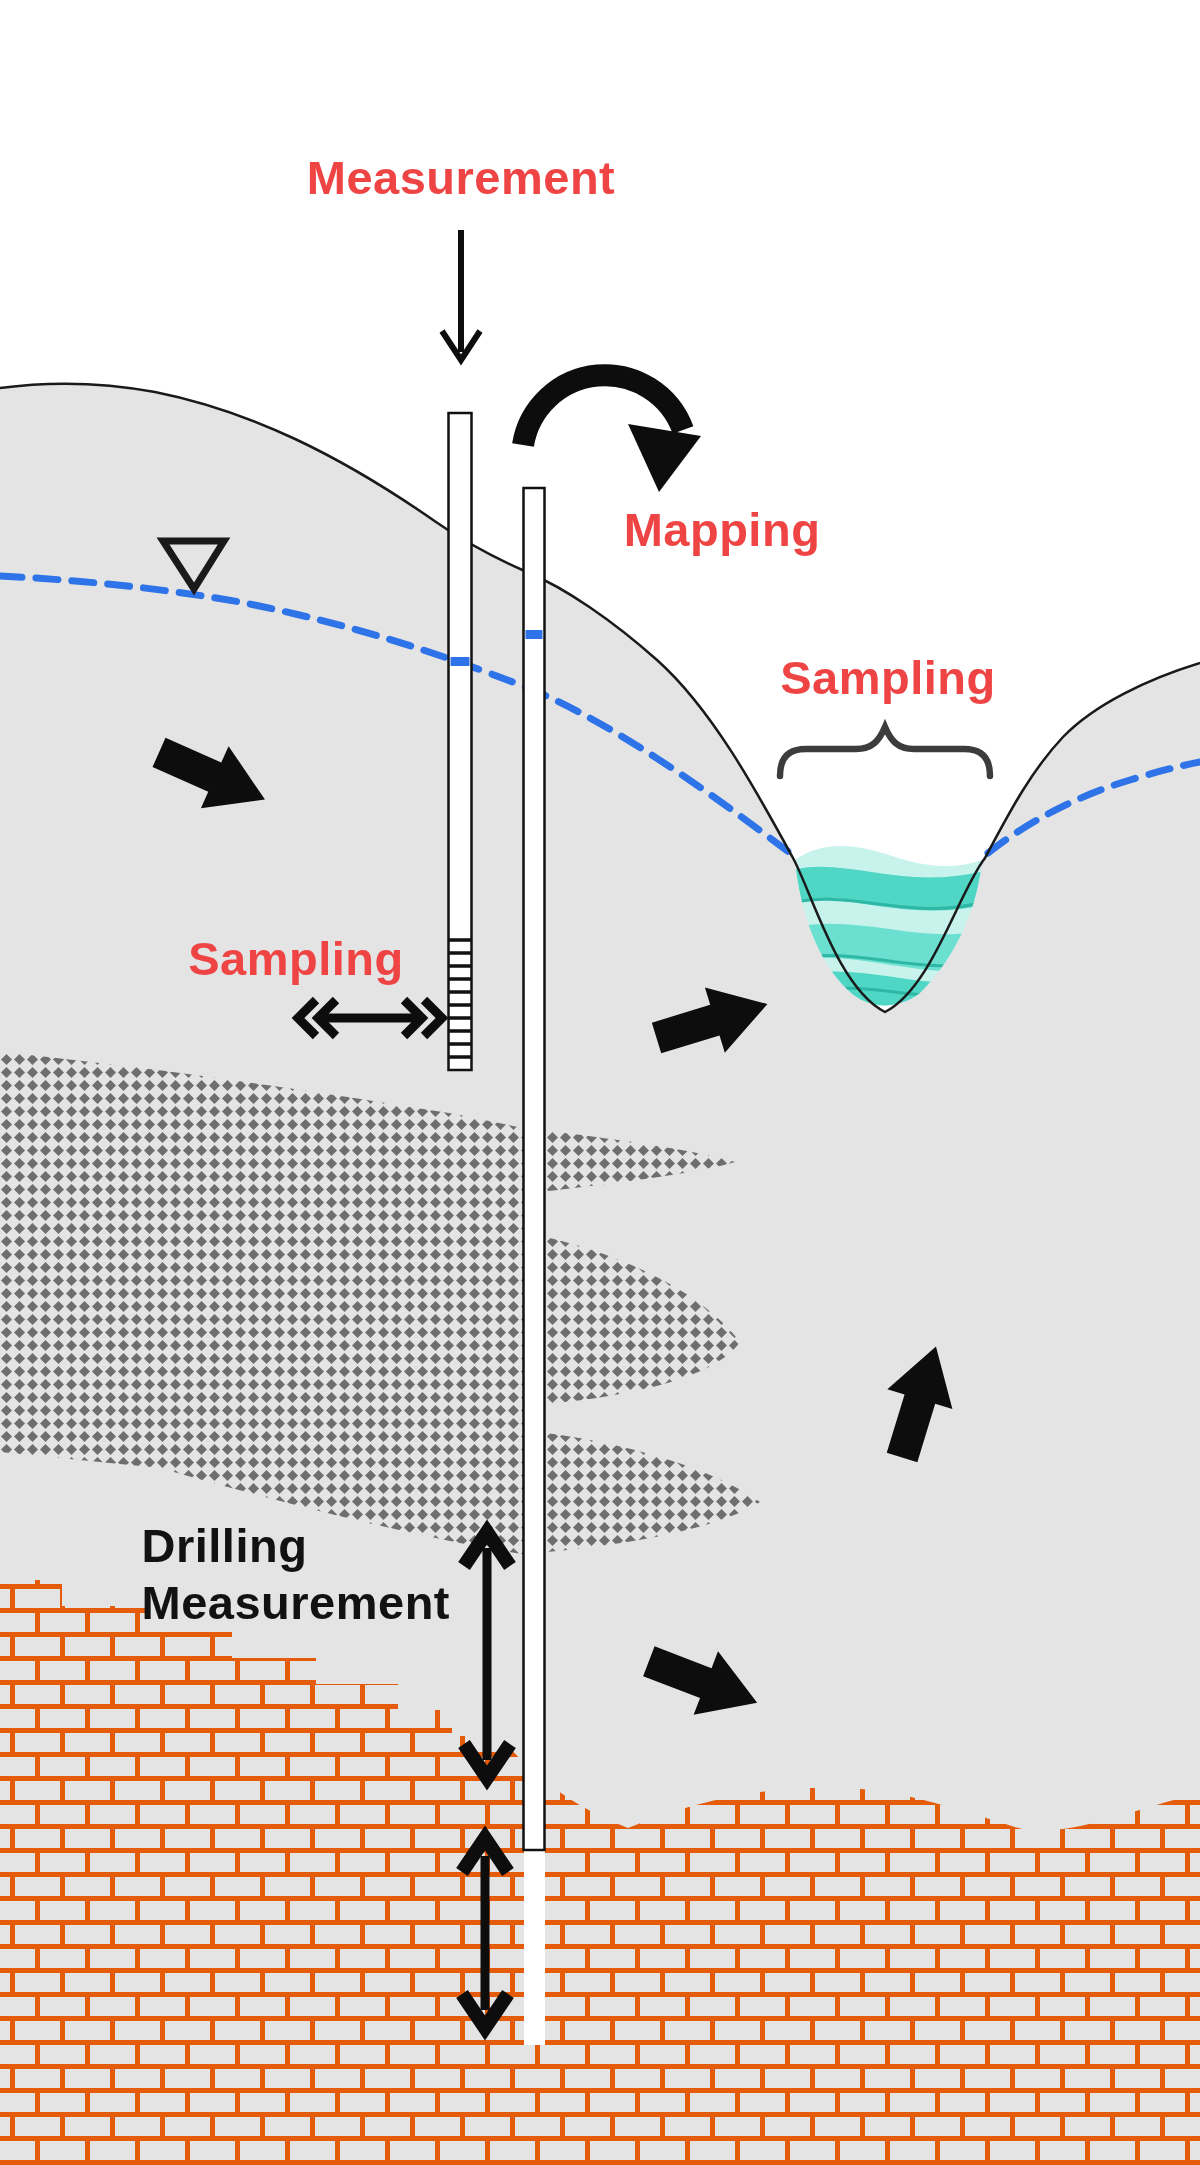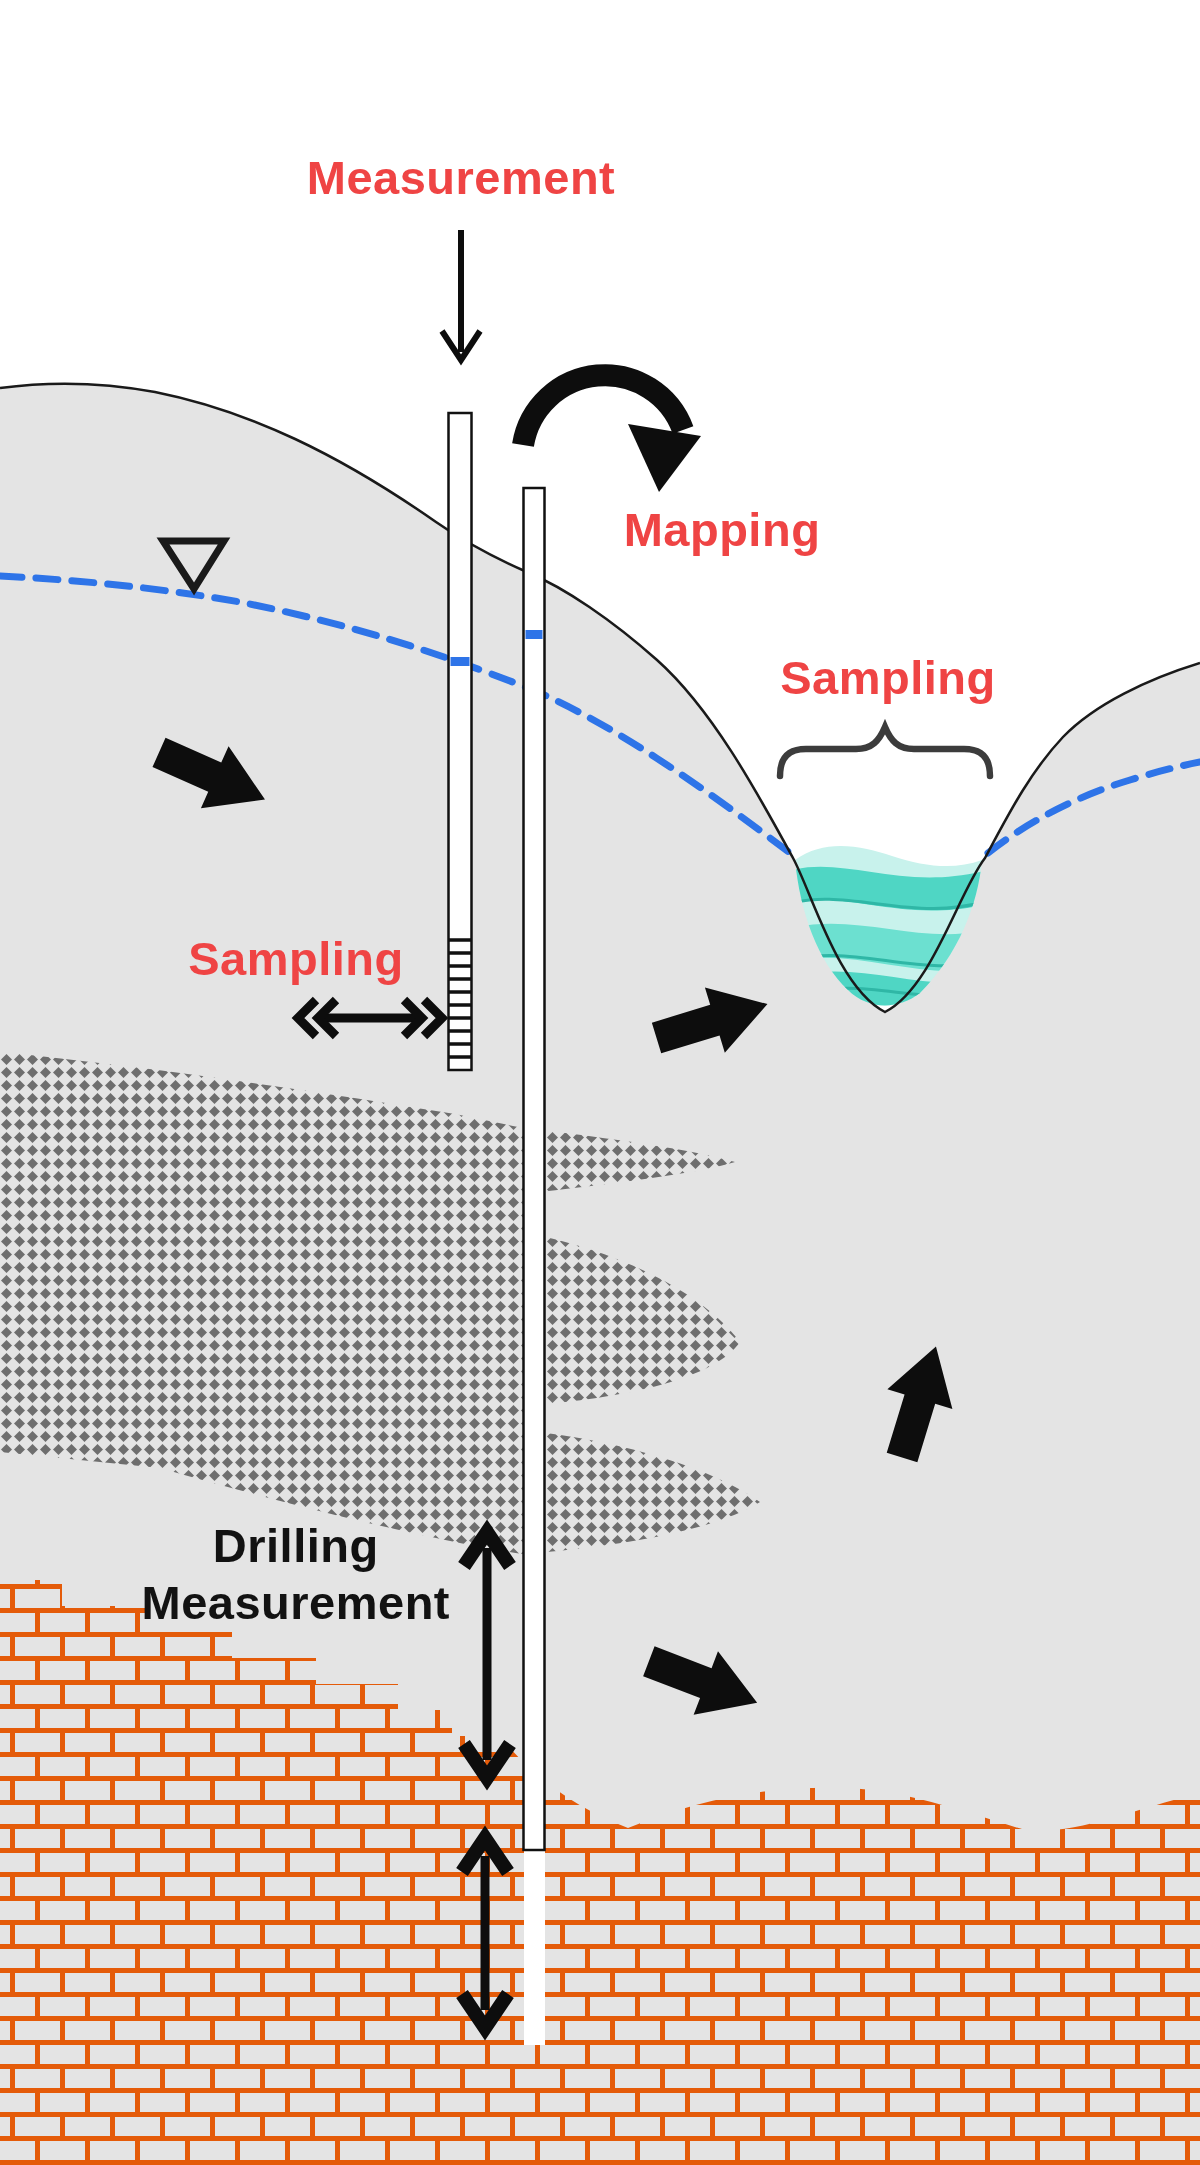--- a/index.html
+++ b/index.html
@@ -1,21 +1,21 @@
 <!DOCTYPE html>
 <html><head>
 <meta charset="utf-8">
 <style>
   html,body{margin:0;padding:0;background:#ffffff;}
   .canvas{position:relative;width:1200px;height:2165px;background:#ffffff;overflow:hidden;
           font-family:"Liberation Sans",sans-serif;}
   .canvas svg{position:absolute;left:0;top:0;}
   .lbl{position:absolute;font-weight:600;font-size:47px;color:#ef4444;white-space:nowrap;
        transform:translate(-50%,-50%);letter-spacing:.5px;}
-  .lbl-block{position:absolute;font-weight:600;font-size:47px;color:#121212;text-align:center;
+  .lbl-block{position:absolute;font-weight:600;font-size:47px;color:#121212;text-align:left;
        line-height:57px;letter-spacing:.5px;margin-left:45px;}
 </style>
 </head>
 <body>
 
 <div class="canvas">
 
 <svg width="1200" height="2165" viewBox="0 0 1200 2165">
   <defs>
     <pattern id="pDiamond" width="13" height="13" patternUnits="userSpaceOnUse">

